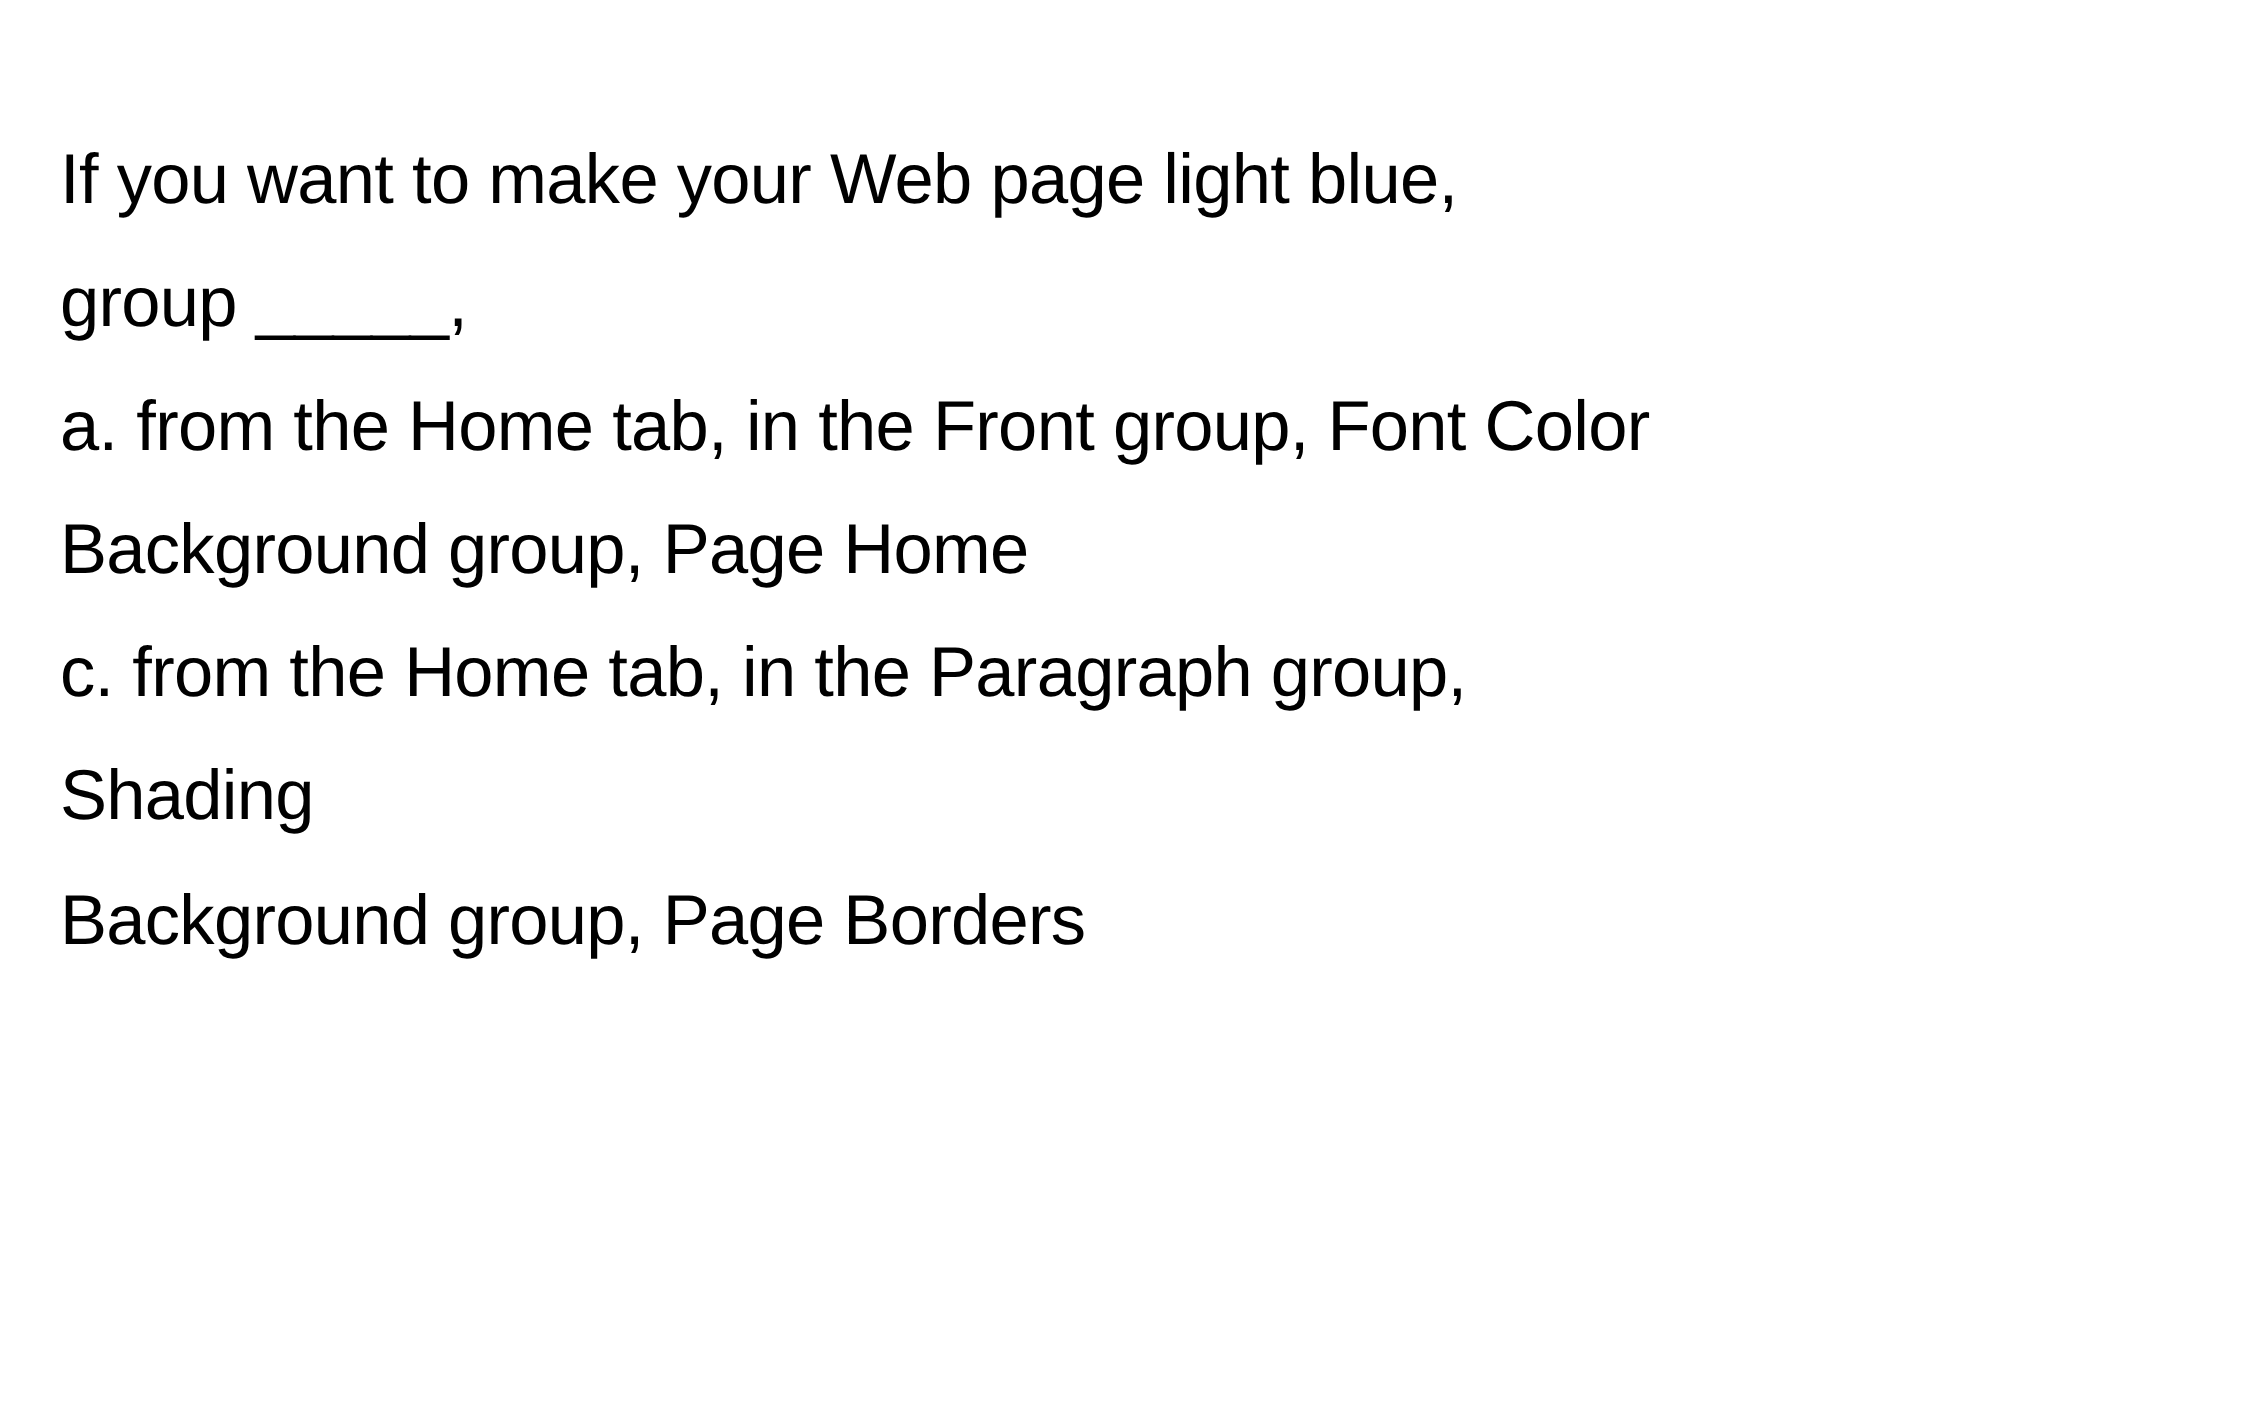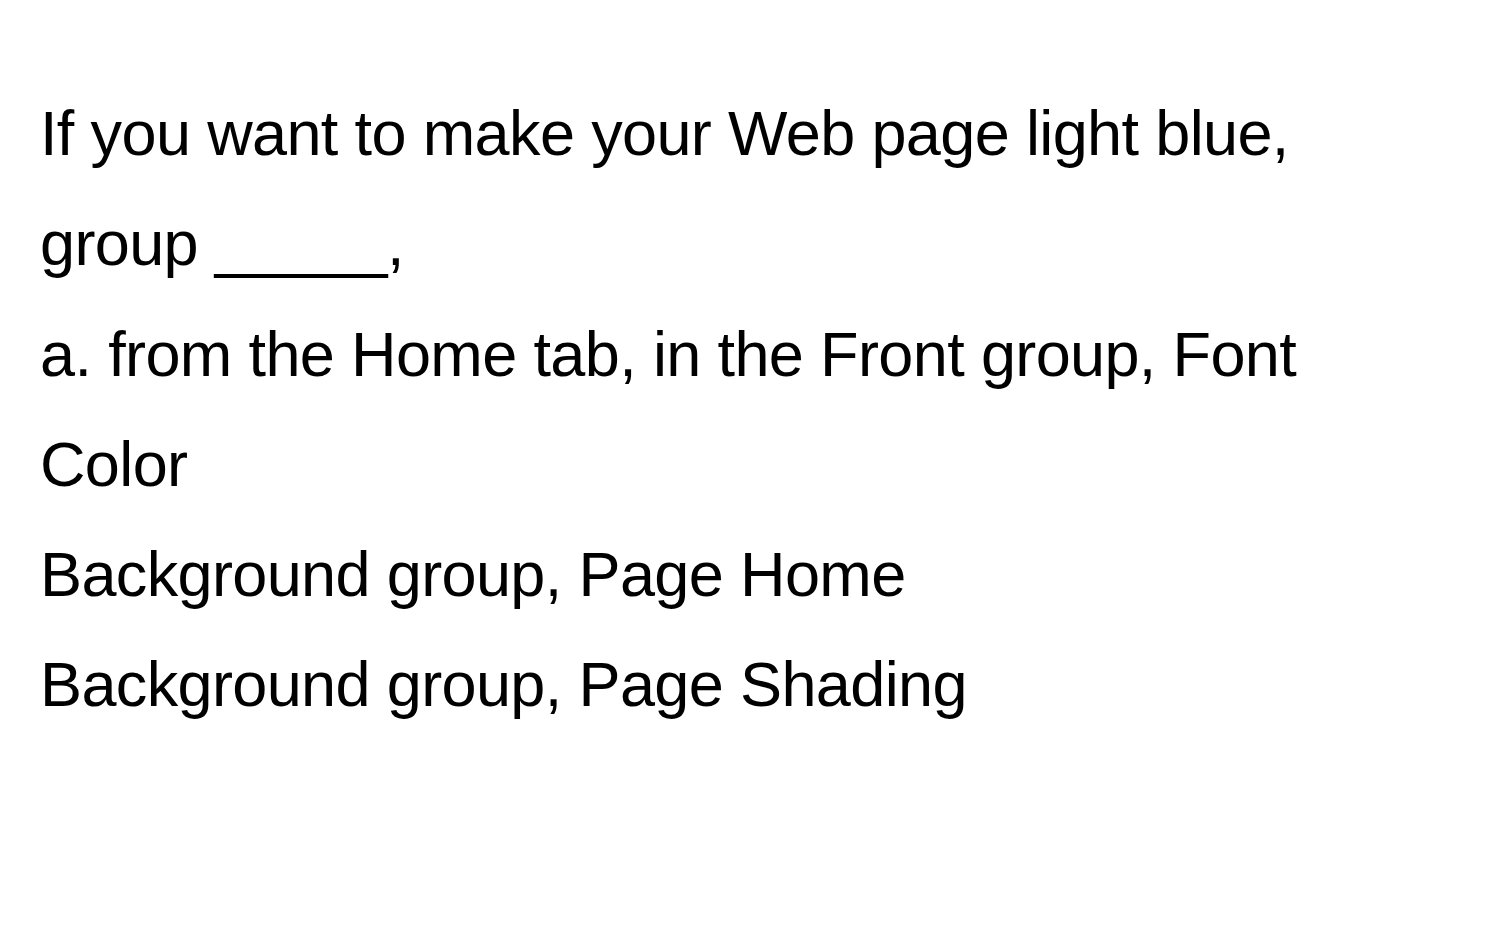--- a/index.html
+++ b/index.html
@@ -9,21 +9,21 @@
     }
     body {
       width: 1500px;
       height: 952px;
       background: #ffffff;
       font-family: -apple-system, BlinkMacSystemFont, "Segoe UI", Helvetica, Arial, sans-serif;
       color: #000000;
       padding: 78px 40px 40px 40px;
     }
     .content {
-      font-size: 63px;
+      font-size: 47px;
       line-height: 1.75;
       letter-spacing: -0.01em;
     }
     .question {
       margin-bottom: 0;
     }
     .option {
       margin-bottom: 0;
     }
   </style>
@@ -35,17 +35,19 @@
     <div>If you want to make your Web page light blue,</div>
     <div>group _____,</div>
   </div>
   <div class="option">
     <div>a. from the Home tab, in the Front group, Font Color</div>
   </div>
   <div class="option">
     <div>Background group, Page Home</div>
   </div>
   <div class="option">
+    <div>c. from the Home tab, in the Paragraph group,</div>
+    <div>Shading</div>
   </div>
   <div class="option">
-    <div>Background group, Page Shading</div>
+    <div>Background group, Page Borders</div>
   </div>
 </div>
 
 </body></html>

